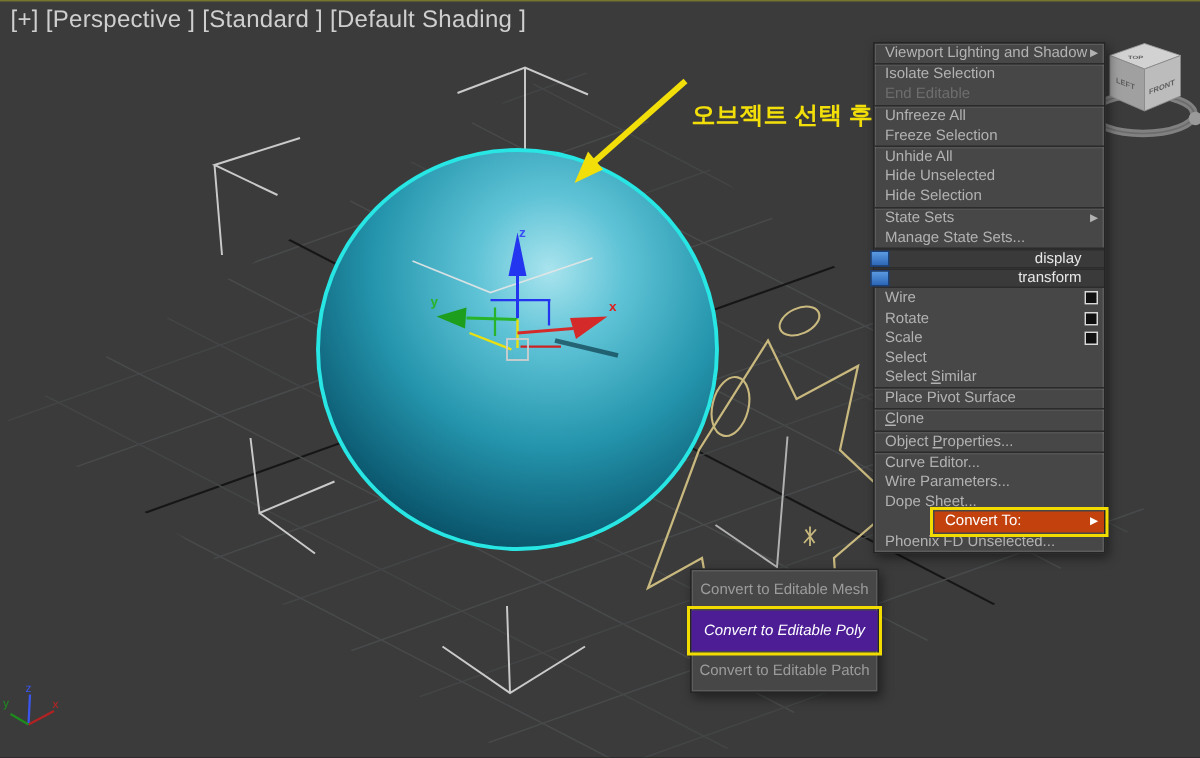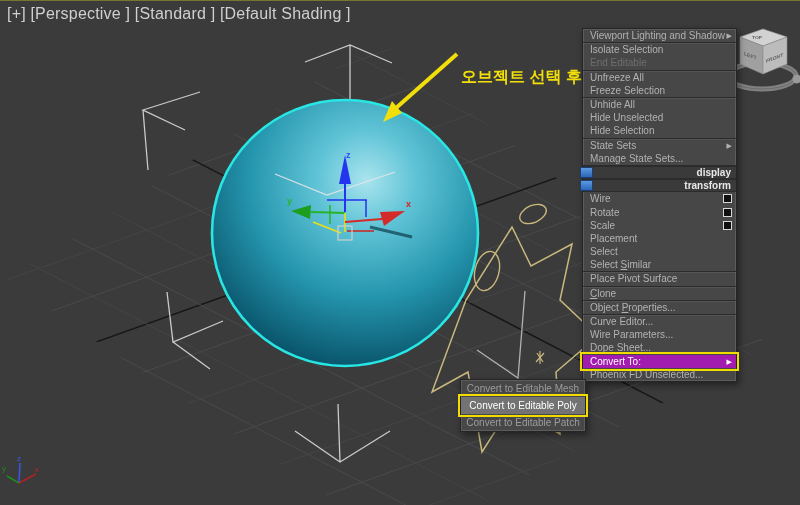--- a/index.html
+++ b/index.html
@@ -10,38 +10,38 @@
   #viewport-label{position:absolute;left:7px;top:5px;font-size:16px;color:#cfcfcf;z-index:10;letter-spacing:.2px;}
   #annotation{position:absolute;left:461px;top:39px;font-size:16px;font-weight:bold;color:#f2df0a;z-index:15;white-space:nowrap;margin-top:28px;}
 
   
   #context-menu{position:absolute;left:582px;top:28px;width:155px;z-index:20;box-sizing:border-box;
     background:#474747;border:1px solid #252525;box-shadow:inset 0 0 0 1px #5c5c5c,2px 3px 7px rgba(0,0,0,.45);}
   .menu-row{height:13.2px;display:flex;align-items:center;padding:0 4px 0 7px;font-size:10px;
     color:#b2b2b2;white-space:nowrap;position:relative;cursor:default;}
   .menu-row .lbl{overflow:hidden;}
   .menu-row.disabled{color:#6e6e6e;}
-  .menu-row.highlighted{background:#a21caf;color:#fff;}
+  .menu-row.highlighted{background:#c2410c;color:#fff;margin-left:40px;}
   .menu-row.yellow-box{outline:2px solid #f2dc00;outline-offset:1px;z-index:6;}
   .menu-sep{height:1px;background:#2b2b2b;box-shadow:0 1px 0 rgba(255,255,255,.07);}
   .menu-header{height:13.2px;display:flex;align-items:center;background:#3a3a3a;box-sizing:border-box;
     border-top:1px solid #2c2c2c;border-bottom:1px solid #2c2c2c;}
-  .menu-header .hdr-label{flex:1;text-align:right;color:#e8e8e8;font-weight:bold;font-size:10px;padding-right:5px;}
+  .menu-header .hdr-label{flex:1;text-align:right;color:#e8e8e8;font-weight:normal;font-size:10px;padding-right:15px;}
   .menu-header .blue-sq{width:13px;height:11px;margin-left:-3px;box-sizing:border-box;
     background:linear-gradient(#5c9ae2,#2b66b6);border:1px solid #1b3e74;}
   .arrow-glyph{margin-left:auto;font-size:7px;line-height:1;padding-left:2px;}
   .settings-box{margin-left:auto;width:9px;height:9px;box-sizing:border-box;background:#101010;border:1.5px solid #d8d8d8;}
   u{text-decoration:underline;}
 
   
   #convert-submenu{position:absolute;left:460px;top:379px;width:126px;z-index:30;box-sizing:border-box;
     background:#474747;border:1px solid #252525;box-shadow:inset 0 0 0 1px #5c5c5c,2px 3px 7px rgba(0,0,0,.45);}
-  .submenu-row{height:17px;display:flex;align-items:center;justify-content:center;font-size:10px;
+  .submenu-row{height:27px;display:flex;align-items:center;justify-content:center;font-size:10px;
     color:#9c9c9c;white-space:nowrap;position:relative;cursor:default;}
-  .submenu-row.highlighted{background:#737373;color:#fff;}
+  .submenu-row.highlighted{background:#4c1d95;color:#fff;font-style:italic;}
   .submenu-row.yellow-box{outline:2px solid #f2dc00;outline-offset:1px;z-index:6;}
 </style>
 </head>
 <body>
 
 <div id="stage">
 
   <svg id="scene" width="800" height="505" viewBox="0 0 800 505">
     <defs>
       <radialGradient id="sphereGrad" cx="58%" cy="30%" r="85%">
@@ -216,23 +216,20 @@
       </div>
       <div class="menu-row">
         <span class="lbl">Rotate</span>
         <span class="settings-box"></span>
       </div>
       <div class="menu-row">
         <span class="lbl">Scale</span>
         <span class="settings-box"></span>
       </div>
       <div class="menu-row">
-        <span class="lbl">Placement</span>
-      </div>
-      <div class="menu-row">
         <span class="lbl">Select</span>
       </div>
       <div class="menu-row">
         <span class="lbl">Select <u>S</u>imilar</span>
       </div>
       <div class="menu-sep"></div>
       <div class="menu-row">
         <span class="lbl">Place Pivot Surface</span>
       </div>
       <div class="menu-sep"></div>

